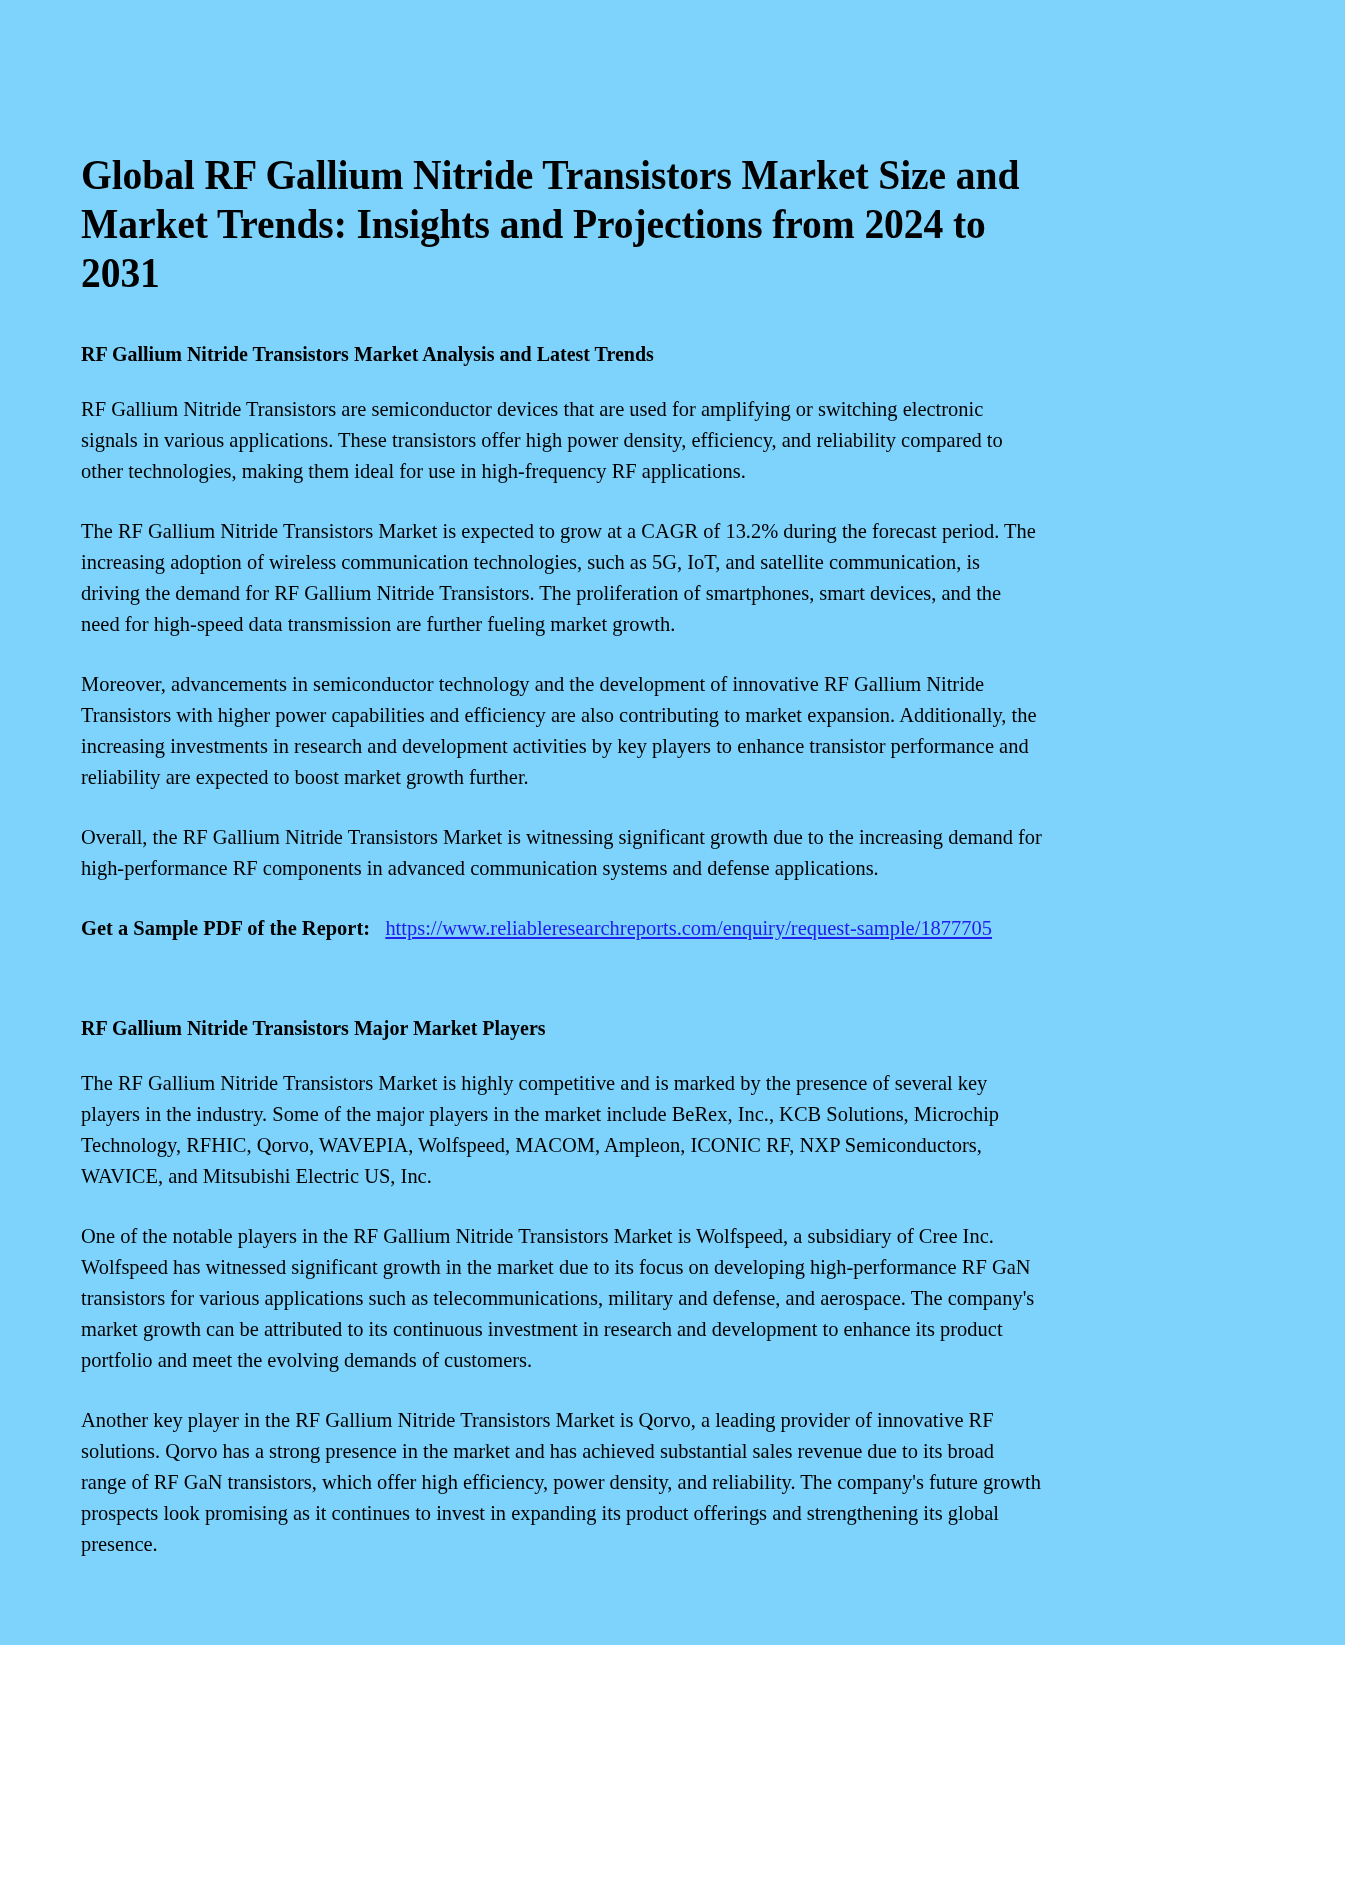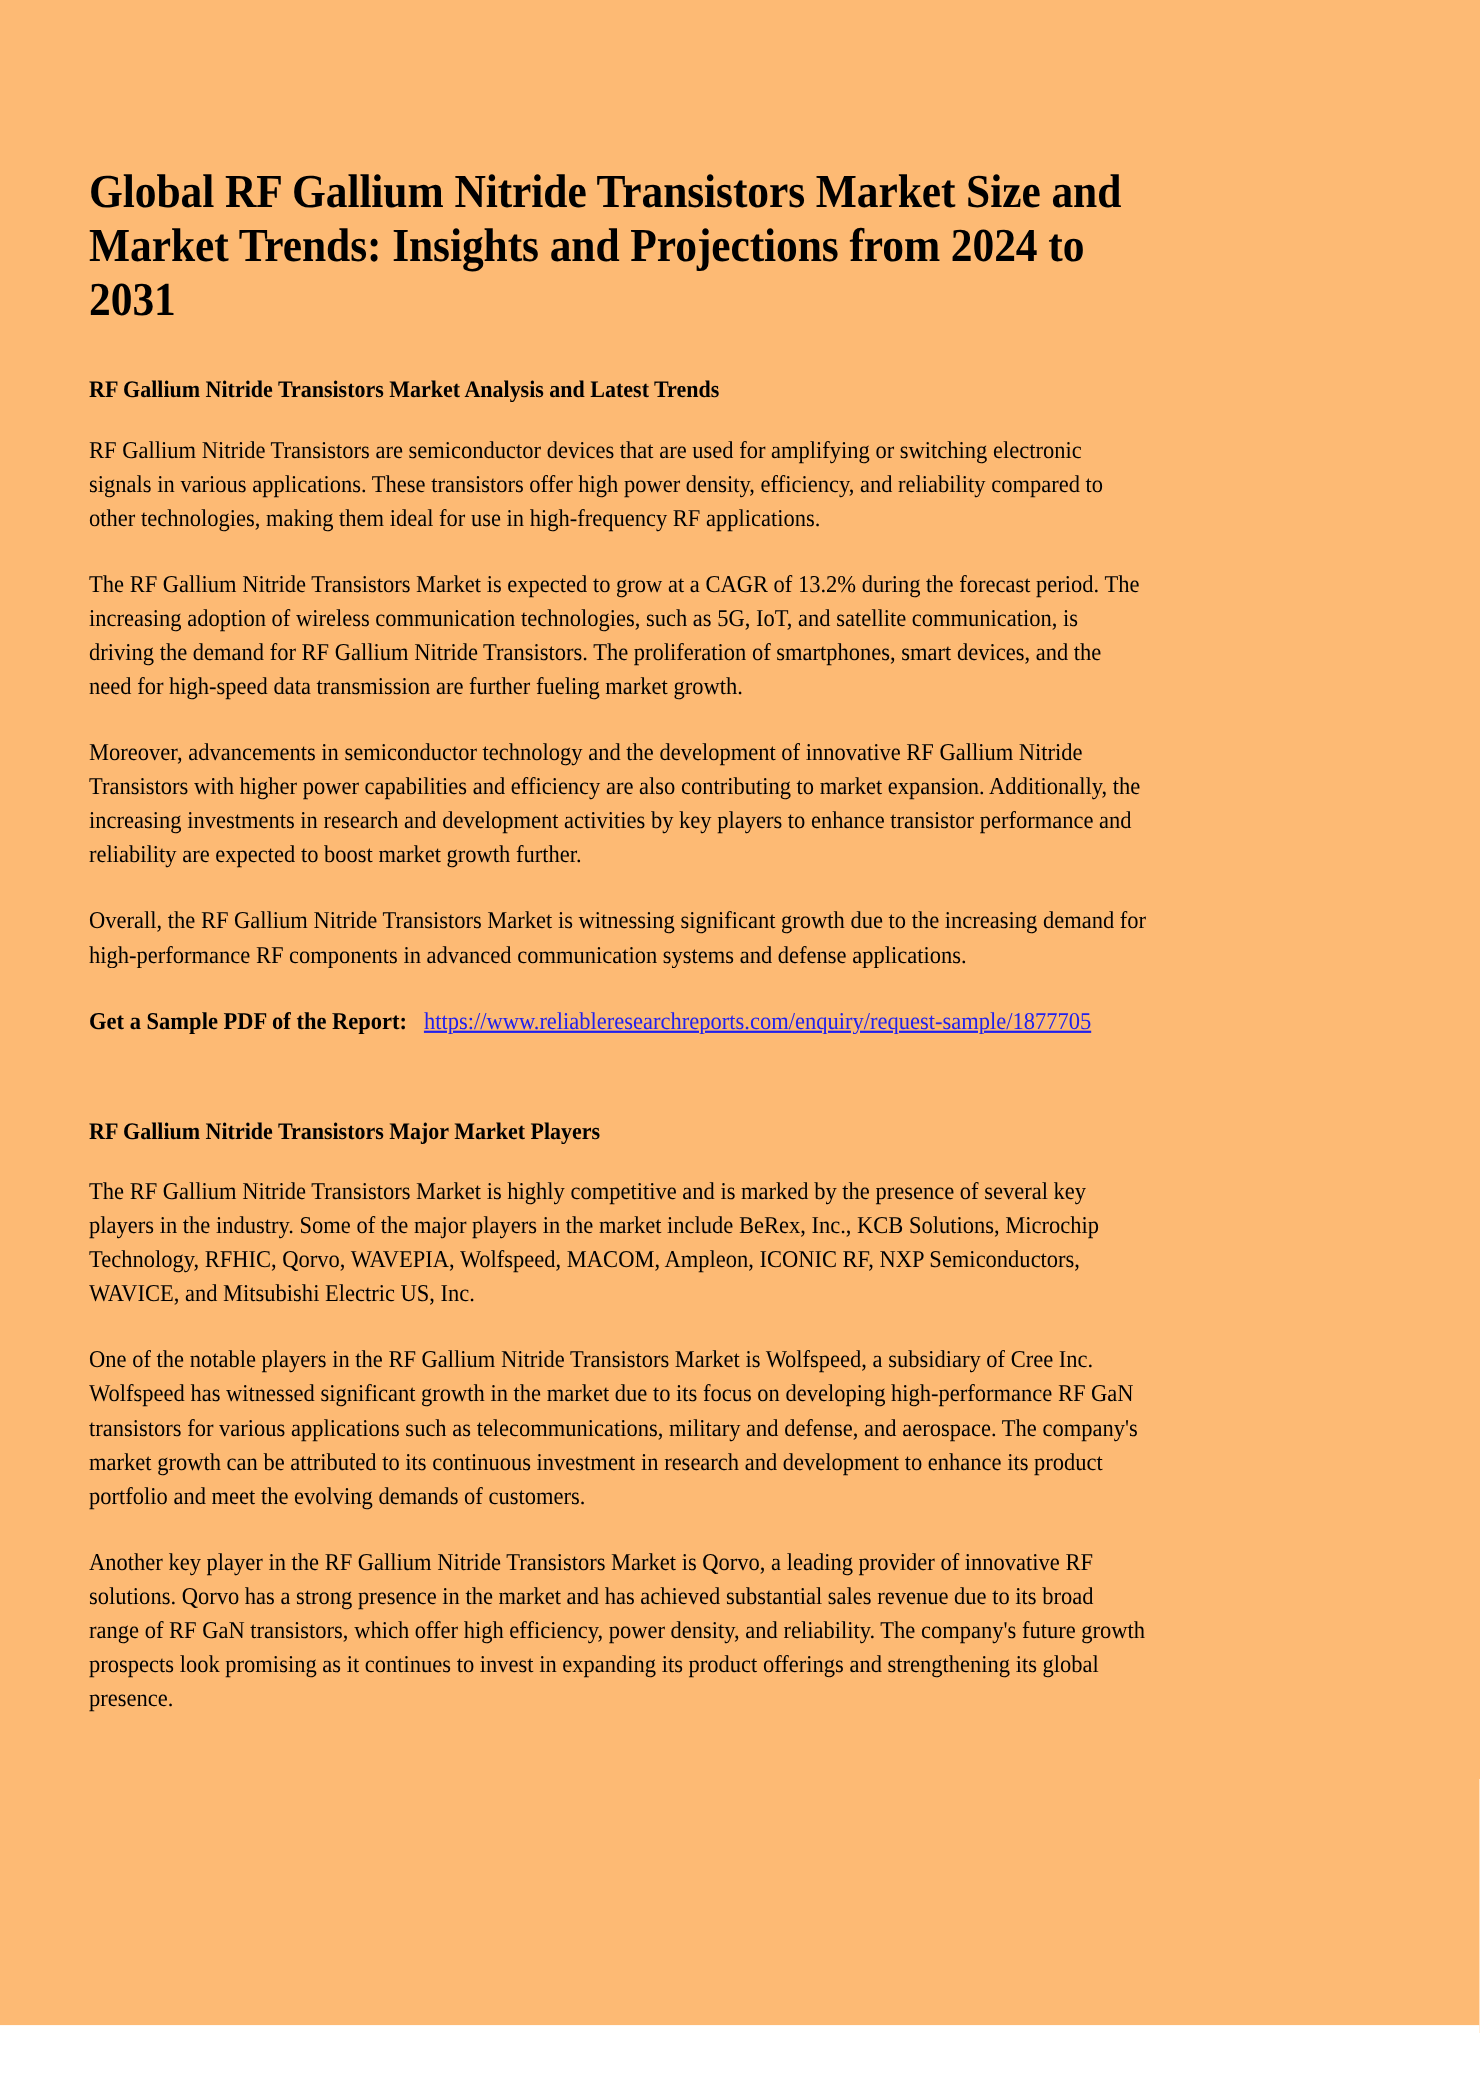--- a/index.html
+++ b/index.html
@@ -11,22 +11,22 @@
   body {
     width: 1345px;
     height: 1903px;
     font-family: "Liberation Serif", "DejaVu Serif", serif;
     color: #000000;
     -webkit-font-smoothing: antialiased;
   }
   .page {
     position: relative;
     width: 1345px;
-    height: 1841px;
-    background: #fdba74;
+    height: 1645px;
+    background: #7dd3fc;
     box-sizing: border-box;
     padding: 150px 290px 4px 81px;
   }
   .content {
     width: 965px;
   }
 
   
   .doc-title {
     font-size: 43px;

